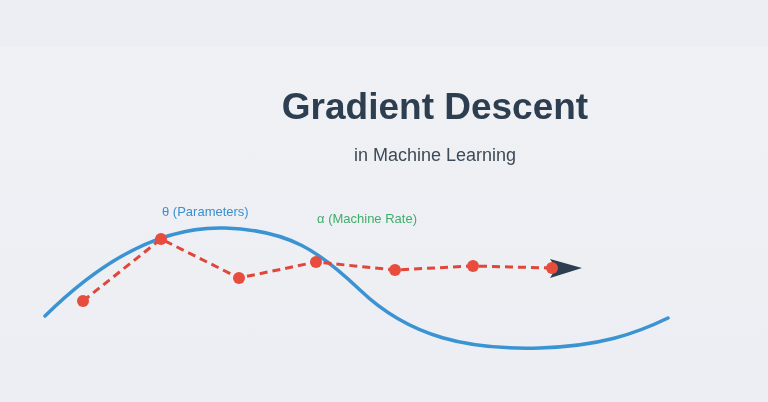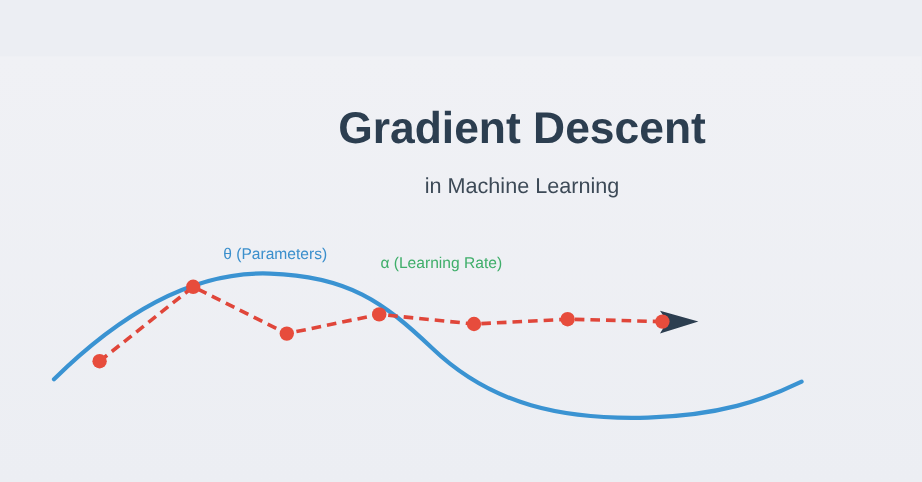--- a/index.html
+++ b/index.html
@@ -43,21 +43,20 @@
     svg.diagram {
       position: absolute;
       left: 0; top: 0;
       width: 768px; height: 402px;
     }
     .label-theta {
       position: absolute;
       left: 162px; top: 204px;
       font-size: 13px;
       color: #3b8fcc;
-      margin-left: 24px;
     }
     .label-alpha {
       position: absolute;
       left: 317px; top: 211px;
       font-size: 13px;
       color: #3fae6a;
     }
   </style>
 </head>
 <body>
@@ -80,13 +79,13 @@
     <circle cx="161" cy="239" r="6"></circle>
     <circle cx="239" cy="278" r="6"></circle>
     <circle cx="316" cy="262" r="6"></circle>
     <circle cx="395" cy="270" r="6"></circle>
     <circle cx="473" cy="266" r="6"></circle>
     <circle cx="552" cy="268" r="6"></circle>
   </g>
 </svg>
 
 <div class="label-theta">θ (Parameters)</div>
-<div class="label-alpha">α (Learning Rate)</div>
+<div class="label-alpha">α (Machine Rate)</div>
 
 </body></html>

